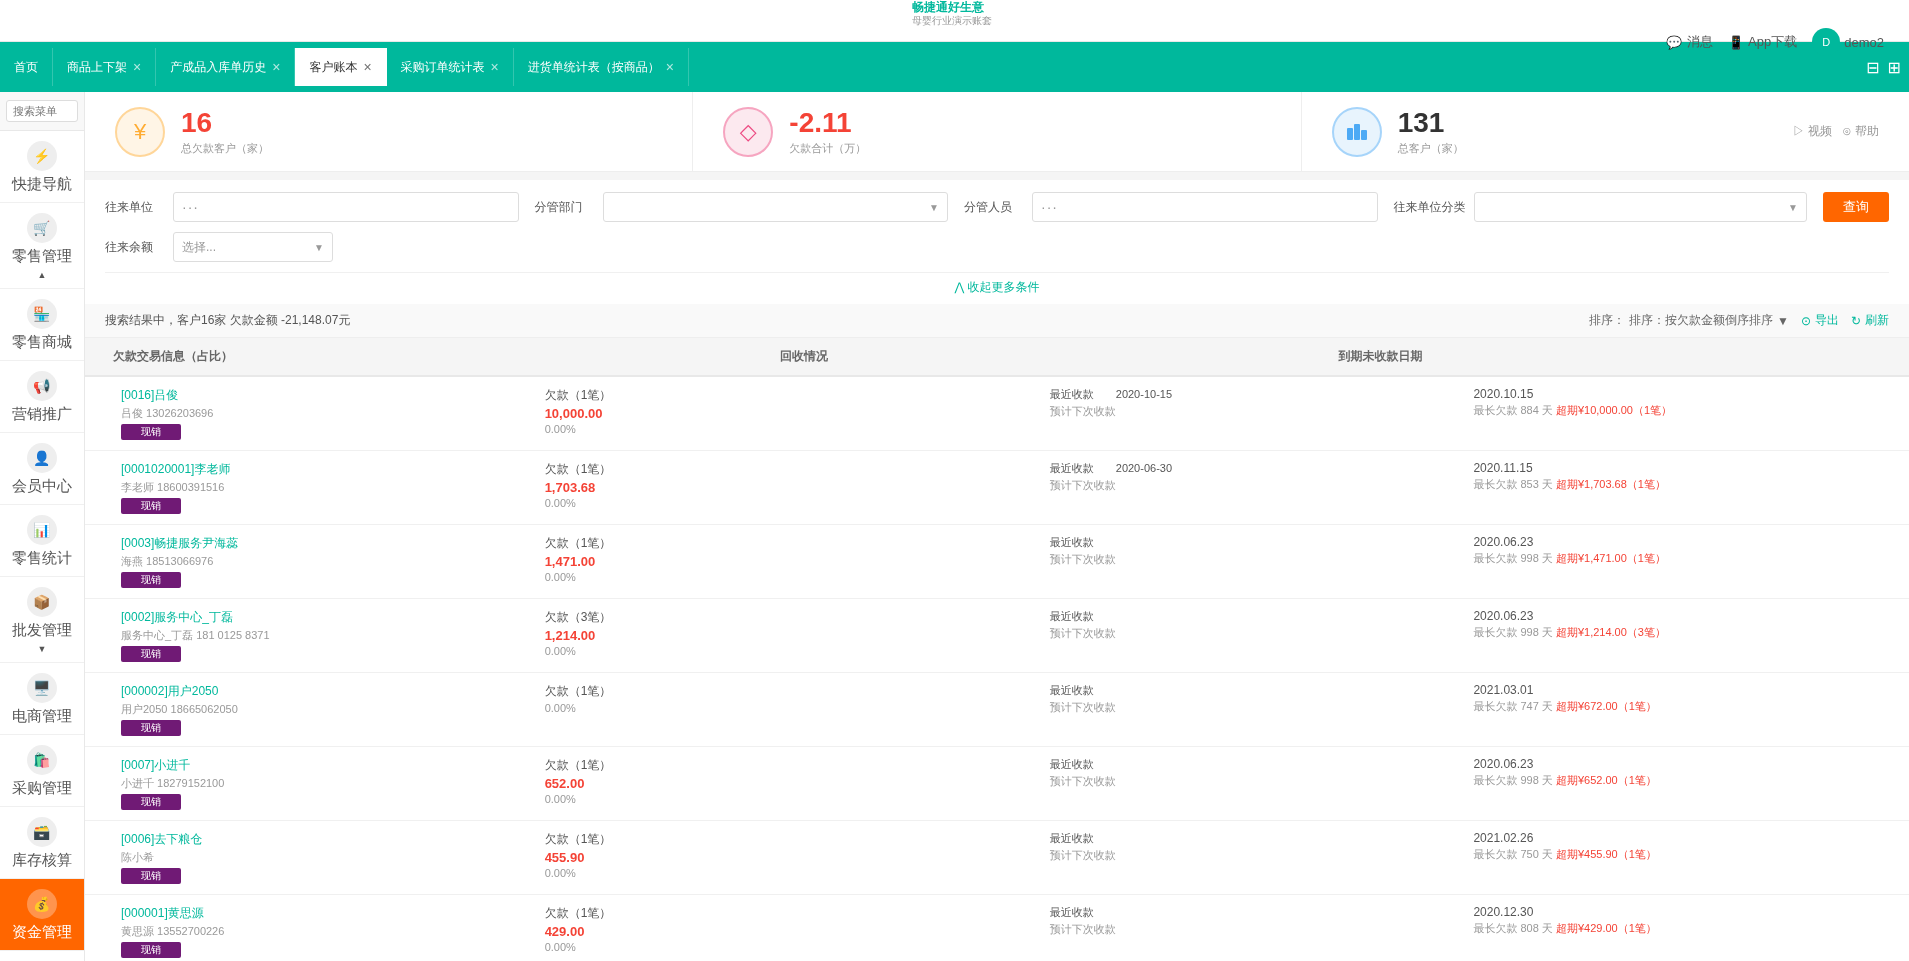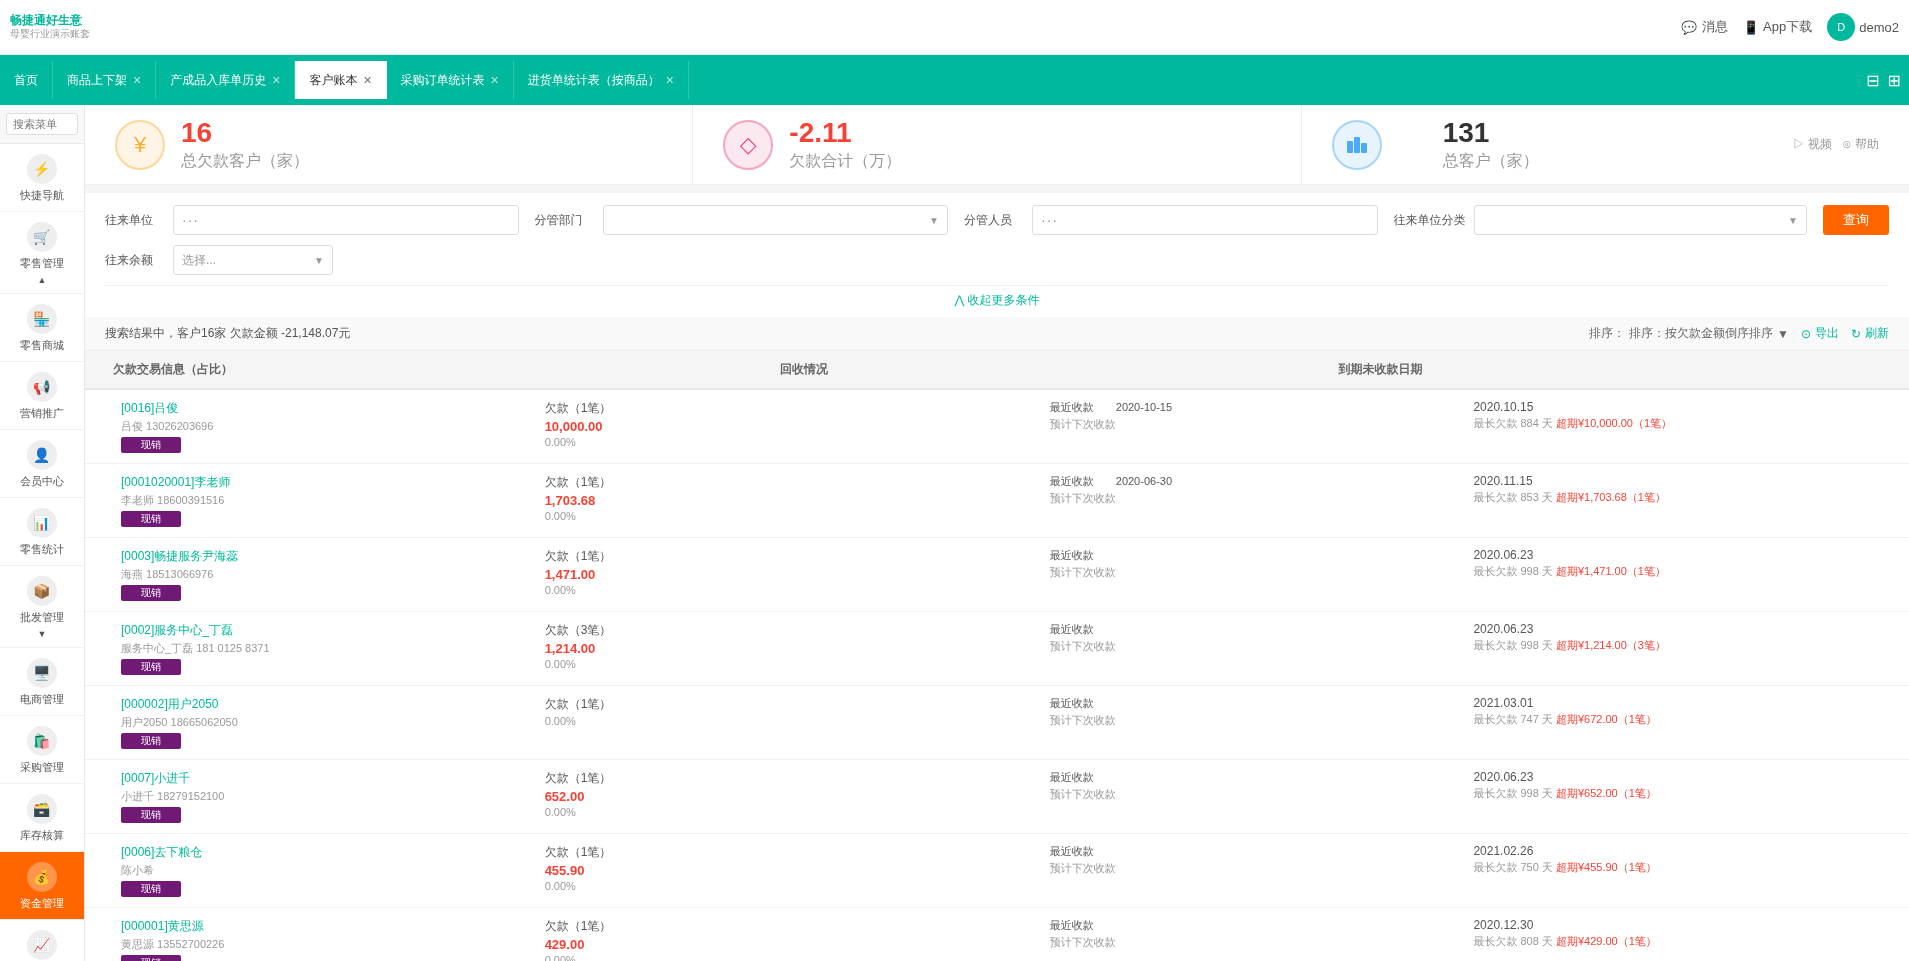--- a/index.html
+++ b/index.html
@@ -2,26 +2,27 @@
 <html><head>
   <meta charset="utf-8">
   <style>
     * { box-sizing: border-box; margin: 0; padding: 0; font-family: 'Microsoft YaHei', Arial, sans-serif; }
     body { background: #f5f5f5; font-size: 12px; color: #333; }
     
     
     .top-bar {
       display: flex;
       align-items: center;
-      height: 55px;
+      height: 42px;
       background: #fff;
       border-bottom: 1px solid #e8e8e8;
-      padding: 0 10px;
+      padding: 0 25px;
       position: relative;
       z-index: 100;
+      flex-direction: column;
     }
     .logo-area {
       display: flex;
       align-items: center;
       width: 85px;
       min-width: 85px;
     }
     .logo-text { color: #00b89c; font-size: 12px; font-weight: bold; line-height: 1.2; }
     .logo-sub { color: #999; font-size: 10px; }
     .top-right {
@@ -137,21 +138,21 @@
       color: #fff;
     }
     .sidebar-item .icon-circle {
       width: 30px; height: 30px;
       border-radius: 50%;
       background: #eee;
       display: flex; align-items: center; justify-content: center;
       font-size: 14px;
     }
     .sidebar-item.active .icon-circle { background: rgba(255,255,255,0.3); }
-    .sidebar-item-label { font-size: 11px; text-align: center; }
+    .sidebar-item-label { font-size: 15px; text-align: center; }
     .sidebar-item-arrow { font-size: 9px; }
 
     
     .content {
       flex: 1;
       overflow-y: auto;
       background: #f5f5f5;
     }
 
     
@@ -176,21 +177,21 @@
       display: flex; align-items: center; justify-content: center;
       font-size: 22px;
       opacity: 0.8;
     }
     .stat-icon.orange { background: #fff3e0; color: #ff9800; border: 2px solid #ffcc80; }
     .stat-icon.pink { background: #fce4ec; color: #e91e63; border: 2px solid #f48fb1; }
     .stat-icon.blue { background: #e3f2fd; color: #2196f3; border: 2px solid #90caf9; }
     .stat-num { font-size: 28px; font-weight: bold; }
     .stat-num.red { color: #f44336; }
     .stat-num.dark { color: #333; }
-    .stat-label { font-size: 16px; color: #999; margin-top: 2px; }
+    .stat-label { font-size: 11px; color: #999; margin-top: 2px; }
     .stat-top-right {
       margin-left: auto;
       display: flex;
       gap: 10px;
       align-items: center;
       font-size: 12px;
       color: #999;
     }
 
     
@@ -500,21 +501,21 @@
         </div>
       </div>
       <div class="stat-card">
         <div class="stat-icon blue">
           <svg width="24" height="24" viewBox="0 0 24 24" fill="#2196f3">
             <rect x="2" y="8" width="6" height="12" rx="1"></rect>
               <rect x="9" y="4" width="6" height="16" rx="1"></rect>
               <rect x="16" y="10" width="6" height="10" rx="1"></rect>
           </svg>
         </div>
-        <div style="flex:1;margin-left:45px;">
+        <div style="flex:1;">
           <div class="stat-num dark">131</div>
           <div class="stat-label">总客户（家）</div>
         </div>
         <div class="stat-top-right">
           <span style="cursor:pointer;color:#999;font-size:12px;">
             <span>▷ </span>
             <span>视频</span>
           </span>
           <span style="cursor:pointer;color:#999;font-size:12px;">
             <span>⊙ </span>

